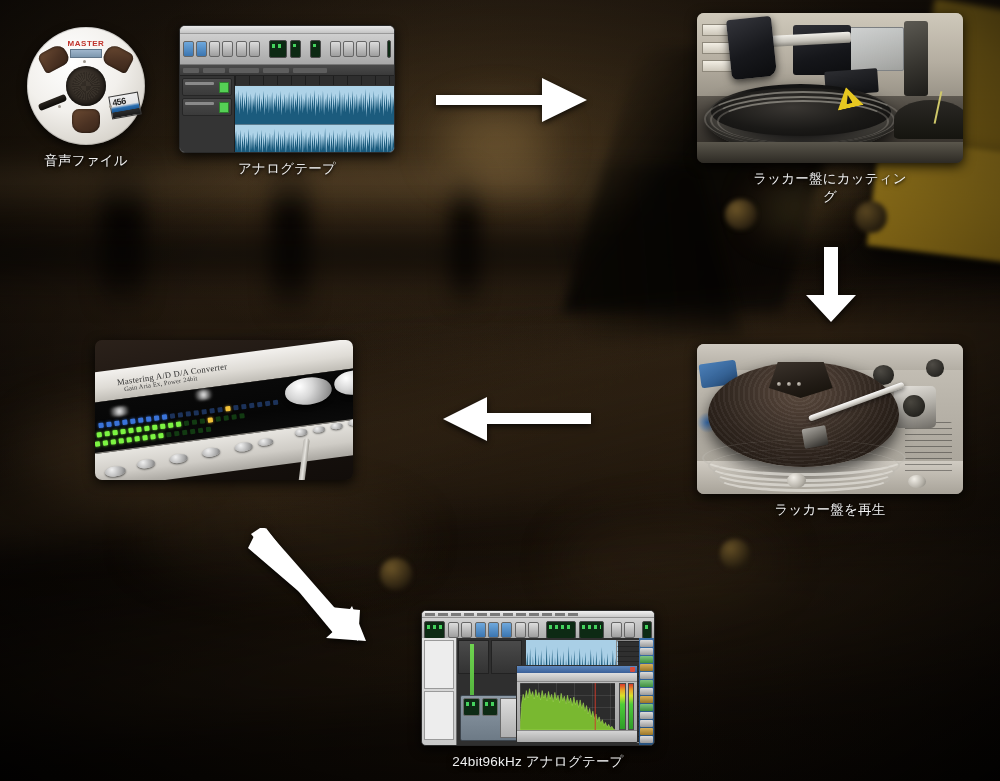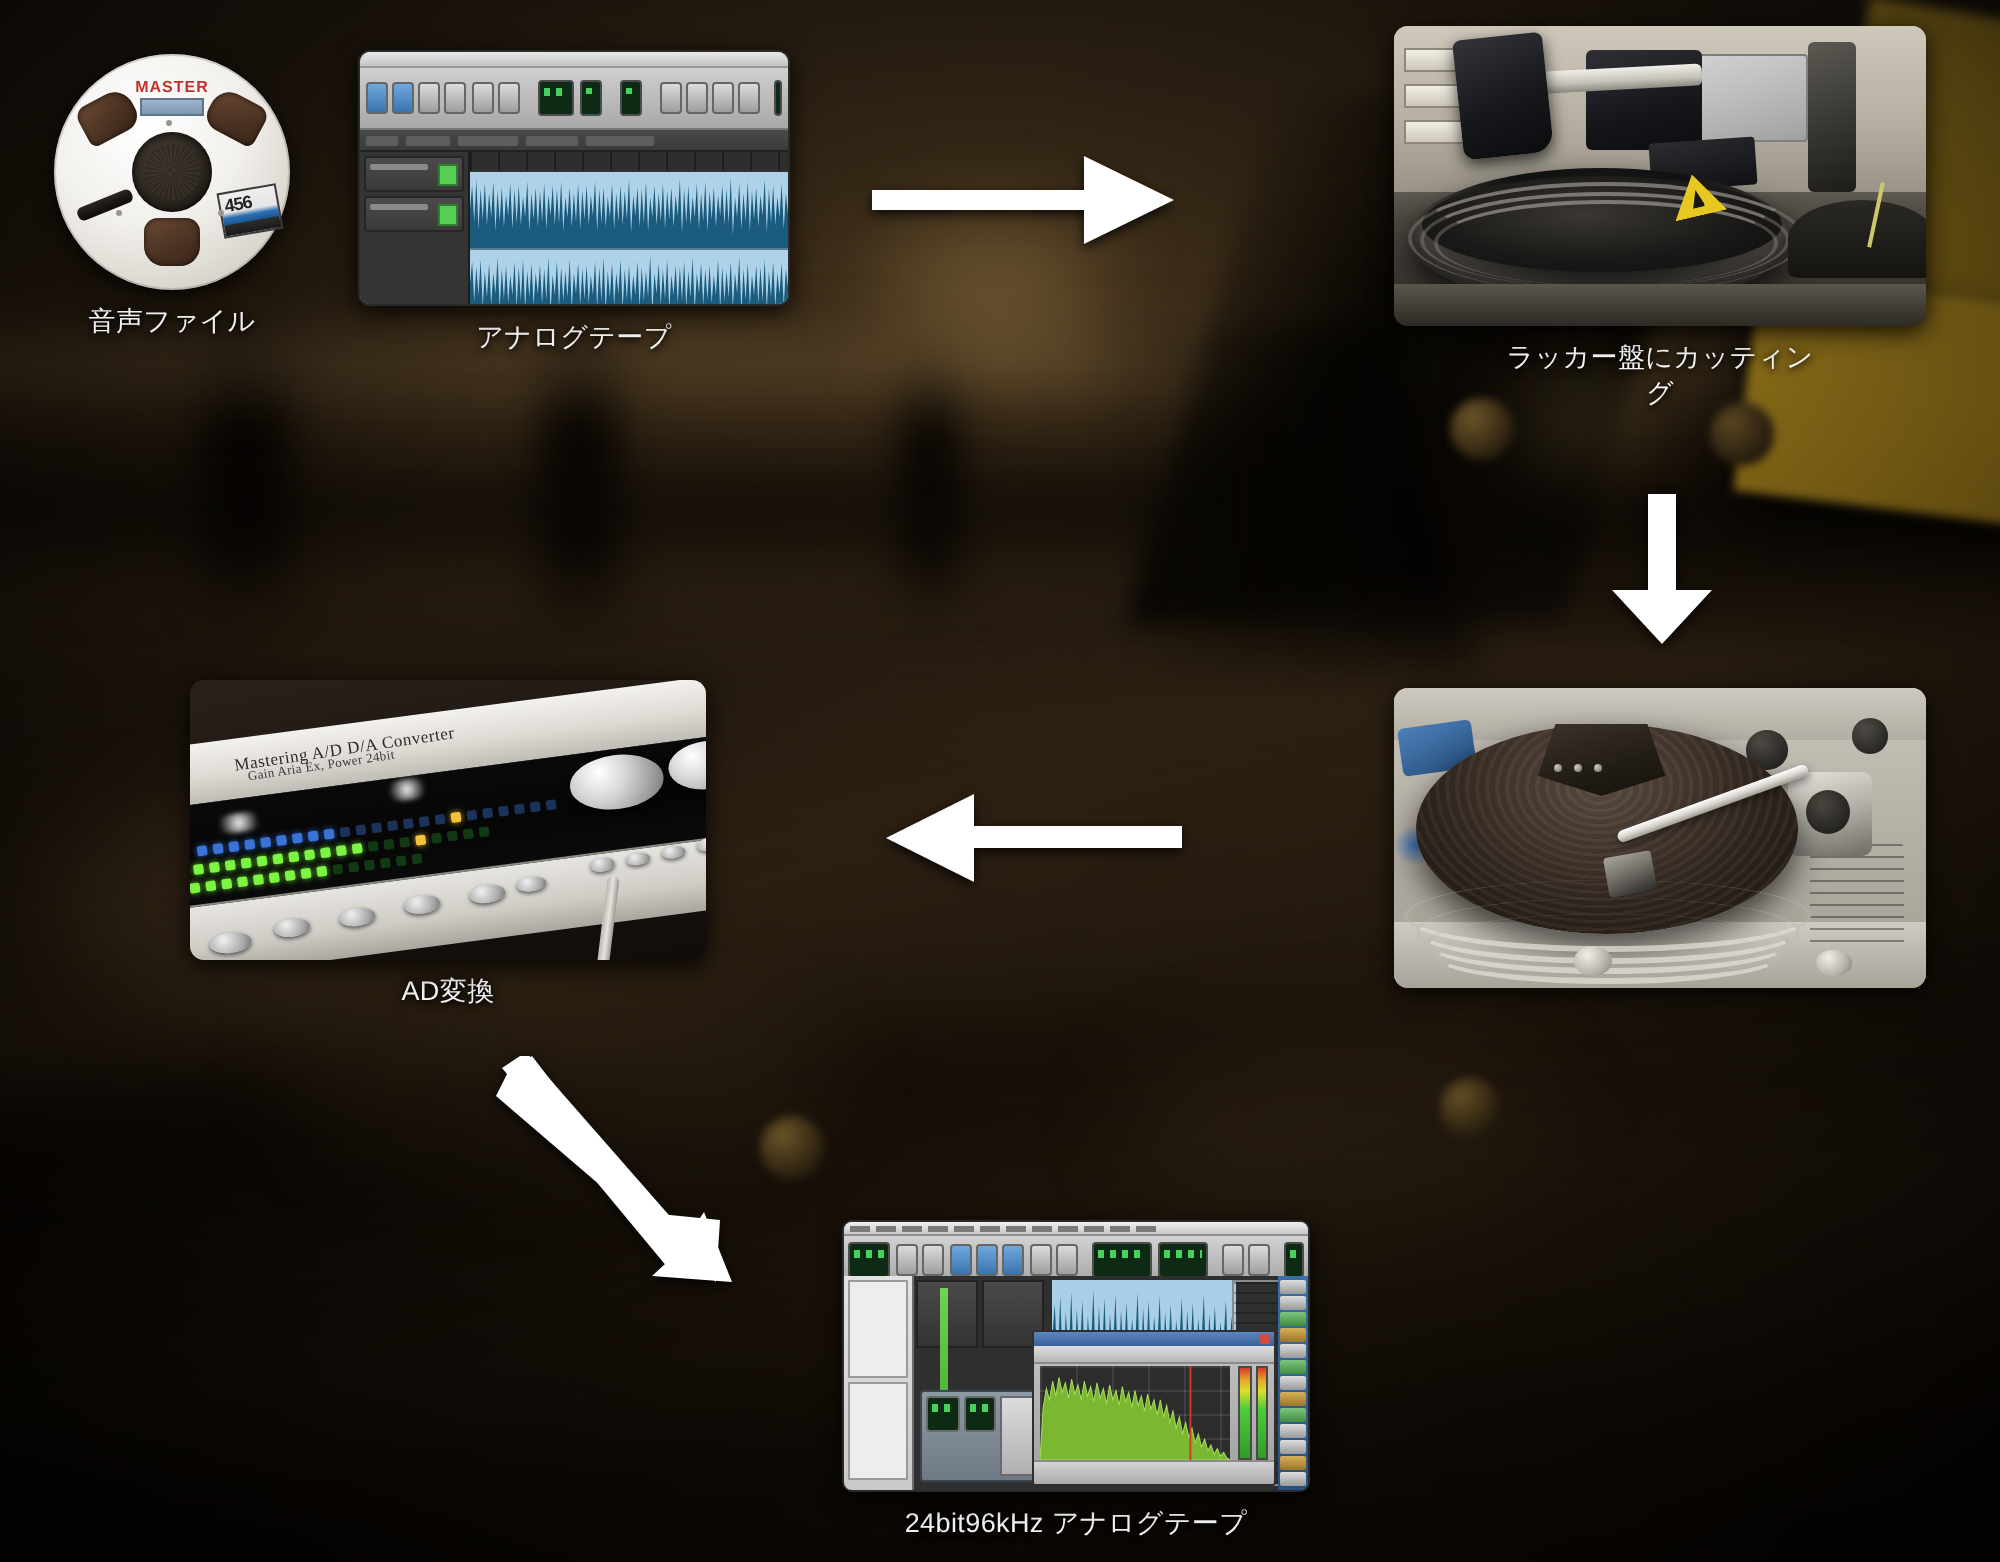--- a/index.html
+++ b/index.html
@@ -851,20 +851,21 @@
         </div>
       <div class="tt-rim"></div>
       <div class="tt-rim rr2"></div>
       <div class="tt-rim rr3"></div>
       <div class="tt-rim rr4"></div>
       <div class="tt-cart"></div>
       <div class="tt-tonearm"></div>
       <div class="tt-foot f1"></div>
       <div class="tt-foot f2"></div>
     </div>
+    <div class="caption">ラッカー盤を再生</div>
   </div>
 
   <div class="arrow" style="left:443px; top:397px;">
     <svg width="148" height="46" viewBox="0 0 148 46">
       <path fill="#ffffff" d="M148,16 L44,16 L44,0 L0,22 L44,44 L44,27 L148,27 Z"></path>
     </svg>
   </div>
 
   <div class="node" style="left:95px; top:340px;">
     <div class="photo adc-photo">
@@ -952,21 +953,20 @@
           <div class="adc-smallknob" style="left:58%; top:18%; width:5%; height:22%;"></div>
           <div class="adc-smallknob" style="left:71%; top:6%; width:4%; height:18%;"></div>
           <div class="adc-smallknob" style="left:77%; top:4%; width:4%; height:18%;"></div>
           <div class="adc-smallknob" style="left:83%; top:2%; width:4%; height:18%;"></div>
           <div class="adc-smallknob" style="left:89%; top:-4%; width:5%; height:20%;"></div>
 
         </div>
       </div>
       <div class="adc-cable"></div>
     </div>
-    <div class="caption">AD変換</div>
   </div>
 
   <div class="arrow" style="left:248px; top:528px;">
     <svg width="136" height="118" viewBox="0 0 136 118">
       <path fill="#ffffff" d="M6,8 L18,0 L92,96 L104,78 L118,113 L78,110 L91,98 L0,20 Z"></path>
       <path fill="#ffffff" d="M3,6 L15,-2 L100,95 L86,106 Z"></path>
       <path fill="#ffffff" d="M72,78 L112,82 L110,113 Z"></path>
     </svg>
   </div>
 

